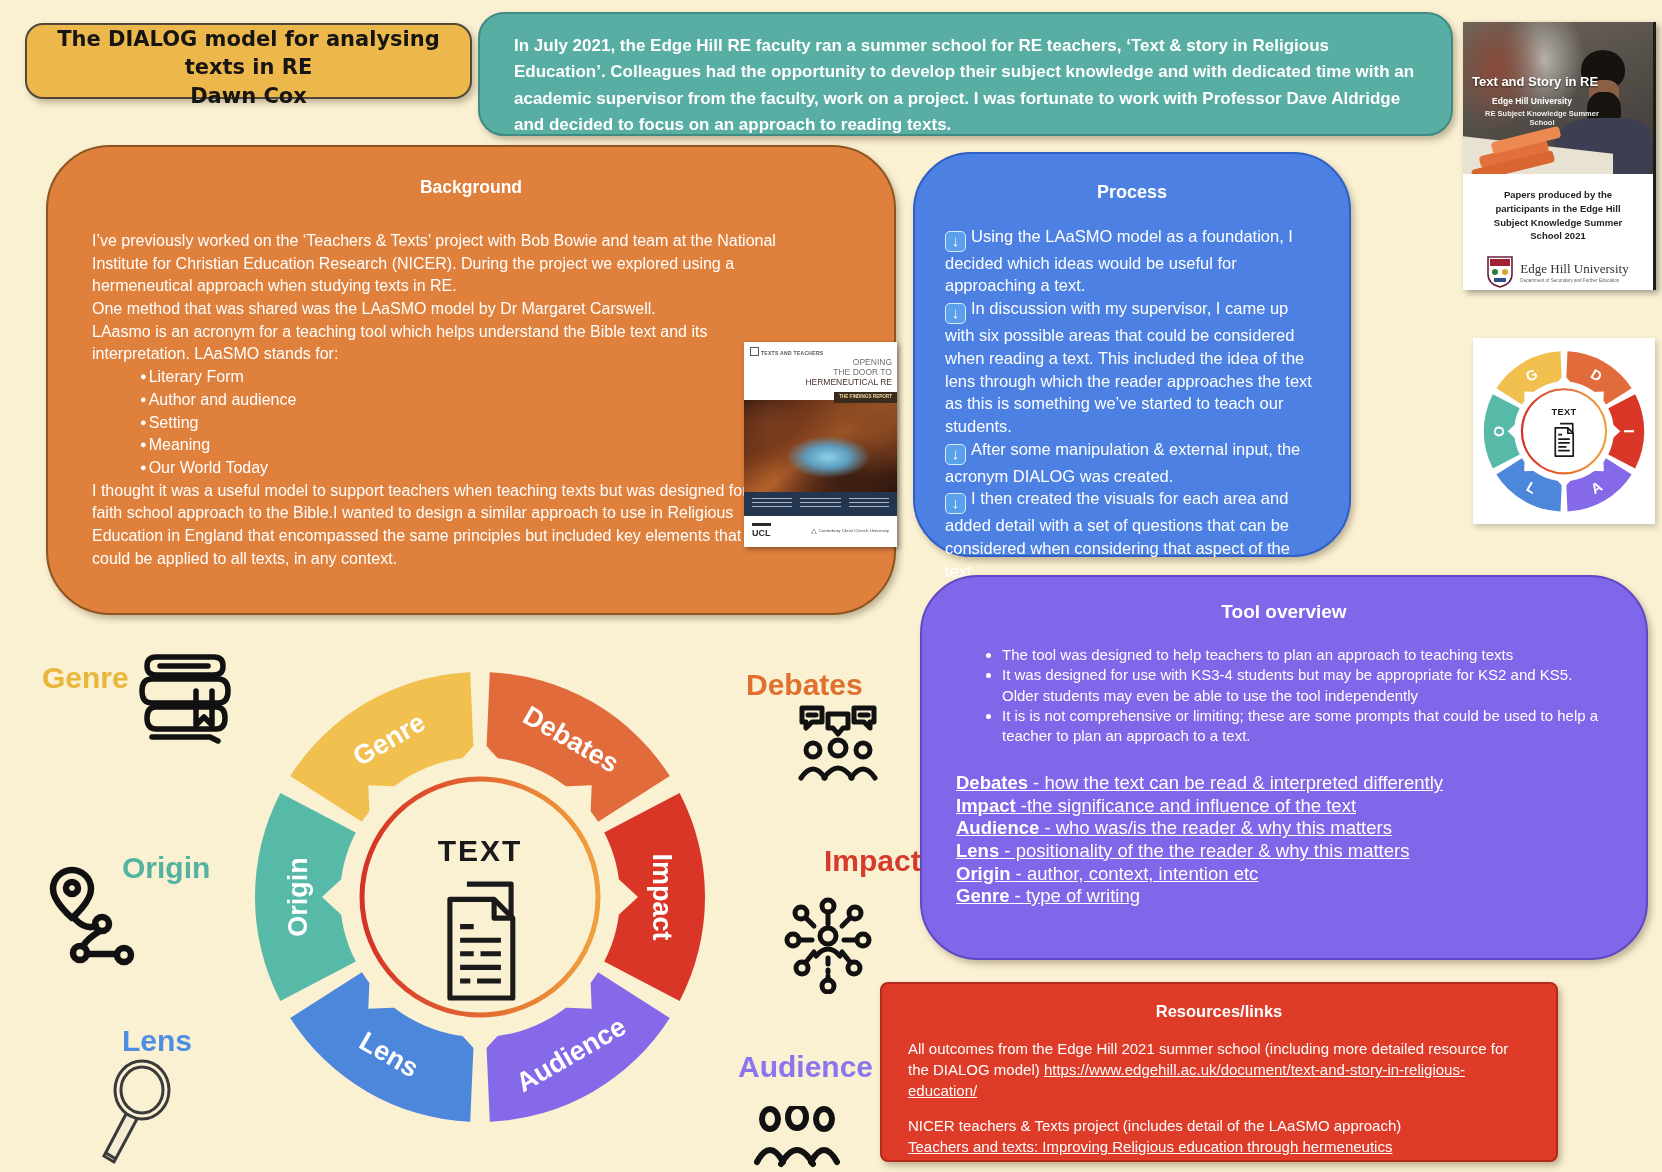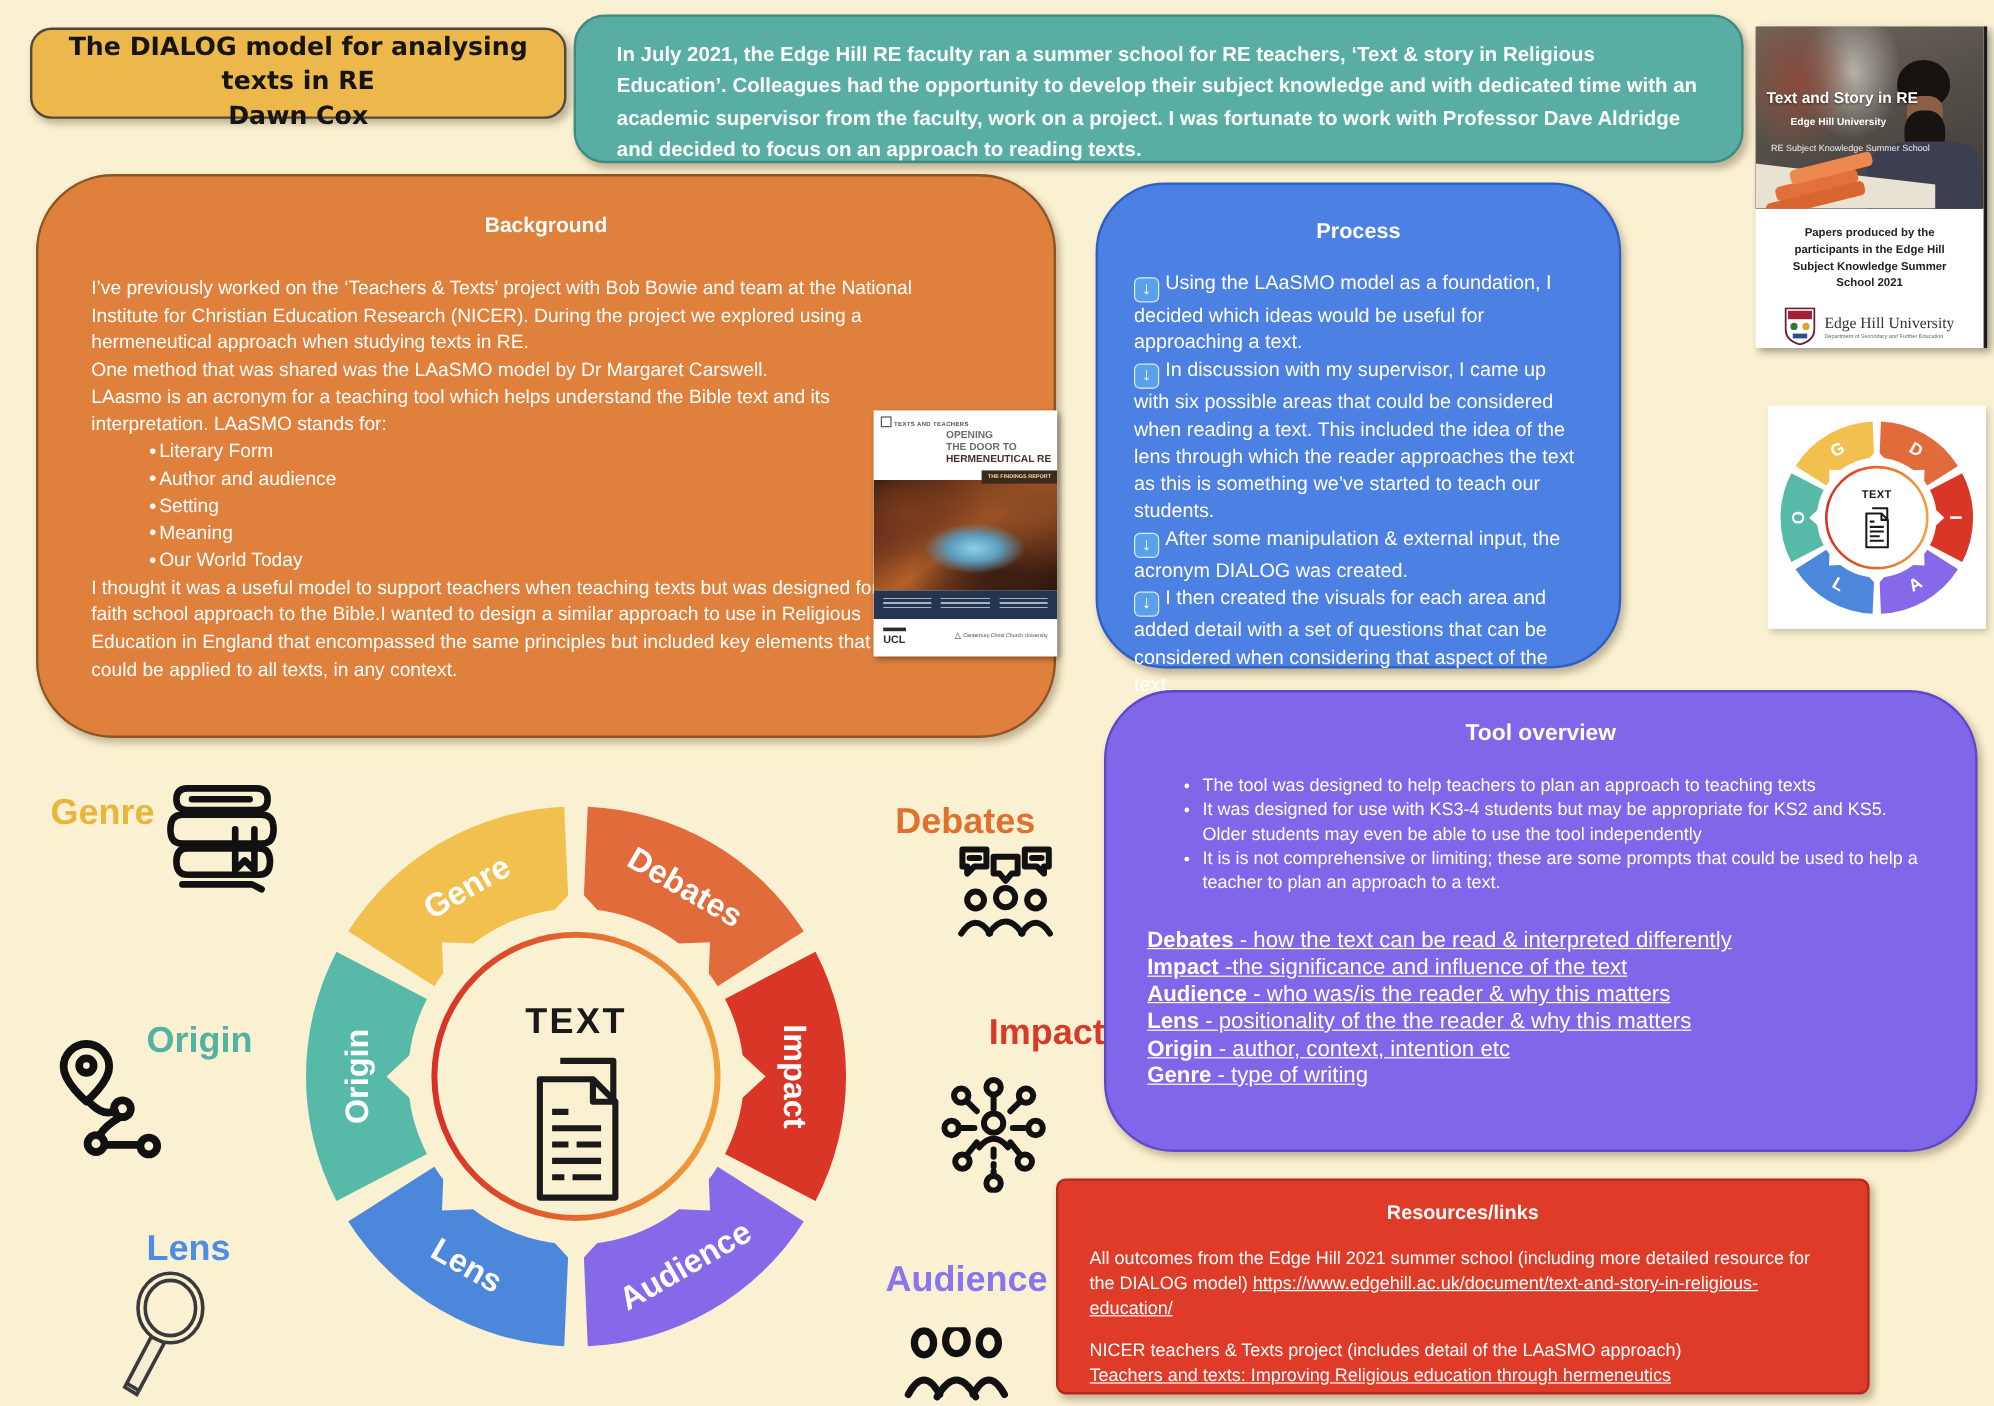--- a/index.html
+++ b/index.html
@@ -13,34 +13,34 @@
     border:2px solid #50483A; border-radius:18px; display:flex; flex-direction:column;
     justify-content:flex-start; align-items:center; text-align:center;
     font-family:"DejaVu Sans", sans-serif; font-weight:bold; color:#171513; font-size:21px; line-height:1.35;}
 
   
   .intro-card { left:478px; top:12px; width:975px; height:124px; background:#58AEA3;
     border:2px solid #3F8B81; border-radius:26px; padding:19px 34px; color:#fff;
     font-weight:bold; font-size:17px; line-height:1.55; }
 
   
-  .bg-card { left:30px; top:145px; width:850px; height:470px; background:#E0803D;
+  .bg-card { left:46px; top:145px; width:850px; height:470px; background:#E0803D;
     border:2px solid #8D5620; border-radius:64px; padding:28px 44px; color:#fff; font-size:16px; line-height:1.42;}
   .bg-card h2 { font-size:17.5px; text-align:center; margin-bottom:30px; font-weight:bold;}
   .bg-card .bodytext { width:690px; }
   .bg-card .bullets { margin-left:48px; }
   .bg-card .bullets div::before { content:"\25CF"; font-size:11px; vertical-align:2px; margin-right:2px;}
 
   
   .herm-cover { position:absolute; left:696px; top:195px; width:153px; height:205px; background:#ffffff;
     box-shadow:2px 2px 5px rgba(0,0,0,.4); font-family:"Liberation Sans",sans-serif; overflow:hidden;}
   .herm-head { position:relative; height:58px; color:#2c2c2c; }
   .herm-brand { position:absolute; left:6px; top:5px; font-size:5px; font-weight:bold; color:#555; line-height:1.2; letter-spacing:.3px;}
   .herm-brand::before { content:""; display:inline-block; width:7px; height:7px; border:1.4px solid #555; margin-right:2px; vertical-align:-1px;}
-  .herm-title { position:absolute; right:5px; top:16px; text-align:left; color:#6e6e6e; font-size:8.5px; font-weight:bold; line-height:1.15;}
+  .herm-title { position:absolute; right:5px; top:16px; text-align:right; color:#6e6e6e; font-size:8.5px; font-weight:normal; line-height:1.15;}
   .herm-title .dark { color:#4a2f28; }
   .herm-badge { position:absolute; right:0; top:50px; background:#3a2c1c; color:#f5d9a8; font-size:4.6px; font-weight:bold; padding:2px 5px;}
   .herm-canyon { height:92px;
     background:
       radial-gradient(60px 30px at 55% 62%, #8fd0e8 0%, #5d9ec0 35%, rgba(93,158,192,0) 70%),
       radial-gradient(90px 60px at 20% 30%, #7a3c1e 0%, rgba(122,60,30,0) 70%),
       radial-gradient(120px 80px at 85% 20%, #8a4a22 0%, rgba(138,74,34,0) 75%),
       radial-gradient(110px 70px at 70% 85%, #3a1d12 0%, rgba(58,29,18,0) 70%),
       linear-gradient(145deg, #2e1710 0%, #6e3519 30%, #b4612b 52%, #5c2b15 75%, #241109 100%);}
   .herm-authors { height:24px; background:#24364f; display:flex; justify-content:space-around; align-items:center; padding:0 4px;}
@@ -73,21 +73,21 @@
   .story-person-body { position:absolute; right:2px; top:96px; width:96px; height:60px; background:#3c3f52; border-radius:40% 30% 0 0;}
   .story-table { position:absolute; left:0; bottom:0; width:150px; height:58px; background:#e8e2d2;
     clip-path:polygon(0 35%, 100% 65%, 100% 100%, 0 100%);}
   .story-strip1,.story-strip2,.story-strip3 { position:absolute; bottom:14px; width:70px; height:12px; background:#e2703a; transform:rotate(-14deg); border-radius:4px;}
   .story-strip2 { left:28px; bottom:28px; background:#ec8850;}
   .story-strip3 { left:8px; bottom:2px; background:#d96630; width:84px;}
   .story-strip1 { left:16px; }
   .story-overlay { position:absolute; left:9px; top:52px; color:#fff; }
   .story-title { font-size:13px; font-weight:bold; text-shadow:0 1px 2px rgba(0,0,0,.6);}
   .story-sub1 { font-size:8.5px; font-weight:bold; margin-top:7px; text-align:center; width:120px;}
-  .story-sub2 { font-size:7.5px; margin-top:13px; color:#eee; text-align:center; width:140px;}
+  .story-sub2 { font-size:7.5px; margin-top:3px; color:#eee; text-align:center; width:140px;font-weight:bold;}
   .story-body { text-align:center; padding:14px 16px 0; font-size:9.5px; font-weight:bold; color:#222; line-height:1.45;}
   .crest-row { display:flex; align-items:center; justify-content:center; gap:7px; margin-top:13px;}
   .crest-text .nm { font-family:"Liberation Serif", serif; font-size:13px; color:#333;}
   .crest-text .dp { font-size:4.6px; color:#666; margin-top:1px;}
 
   
   .mini-card { left:1473px; top:338px; width:182px; height:186px; background:#fff;
     display:flex; align-items:center; justify-content:center; box-shadow:2px 3px 6px rgba(0,0,0,.2);}
 
   

